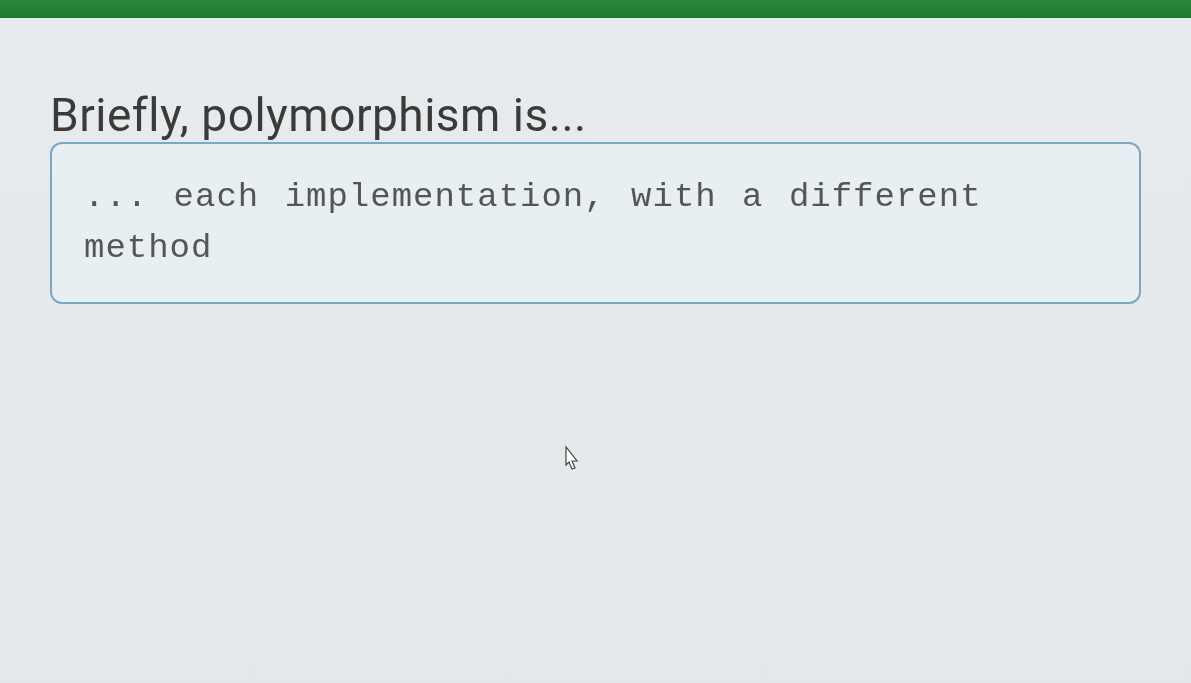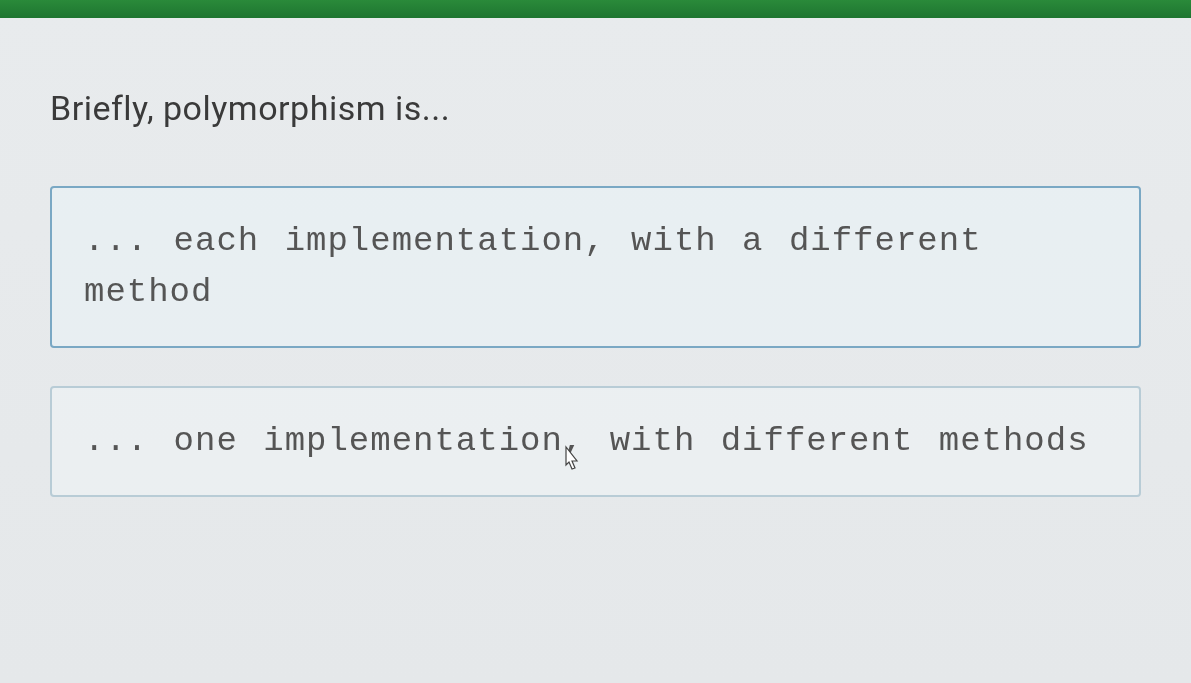--- a/index.html
+++ b/index.html
@@ -17,34 +17,33 @@
     }
     .top-bar {
       width: 100%;
       height: 18px;
       background: linear-gradient(180deg, #2a8a3a 0%, #1e7530 100%);
     }
     .content {
       padding: 70px 50px 20px 50px;
     }
     .question-text {
-      font-size: 34px;
+      font-size: 46px;
       color: #3a3a3a;
       font-weight: 400;
-      margin-bottom: 58px;
       letter-spacing: 0.5px;
     }
     .options-container {
       display: flex;
       flex-direction: column;
       gap: 38px;
     }
     .option {
       border: 2px solid #b8ccd6;
-      border-radius: 4px;
+      border-radius: 12px;
       background: rgba(240, 245, 248, 0.5);
       padding: 28px 32px;
       cursor: pointer;
       font-family: "Courier New", Courier, monospace;
       font-size: 34px;
       color: #555;
       letter-spacing: 1px;
       line-height: 1.5;
       word-spacing: 4px;
     }
@@ -70,23 +69,20 @@
 
 <div class="top-bar"></div>
 
 <div class="content">
   <div class="question-text">Briefly, polymorphism is...</div>
 
   <div class="options-container">
     <div class="option selected">
       <span>... each implementation, with a different method</span>
     </div>
-    <div class="option">
-      <span>... one implementation, with different methods</span>
-    </div>
   </div>
 </div>
 
 <div class="cursor-overlay">
   <svg class="cursor-svg" viewBox="0 0 28 32" xmlns="http://www.w3.org/2000/svg">
     <path d="M 8 2 L 8 20 L 11 17 L 14 24 L 17 23 L 14 16 L 19 16 Z" fill="#ffffff" stroke="#444" stroke-width="1.2"></path>
   </svg>
 </div>
 
 </body></html>

